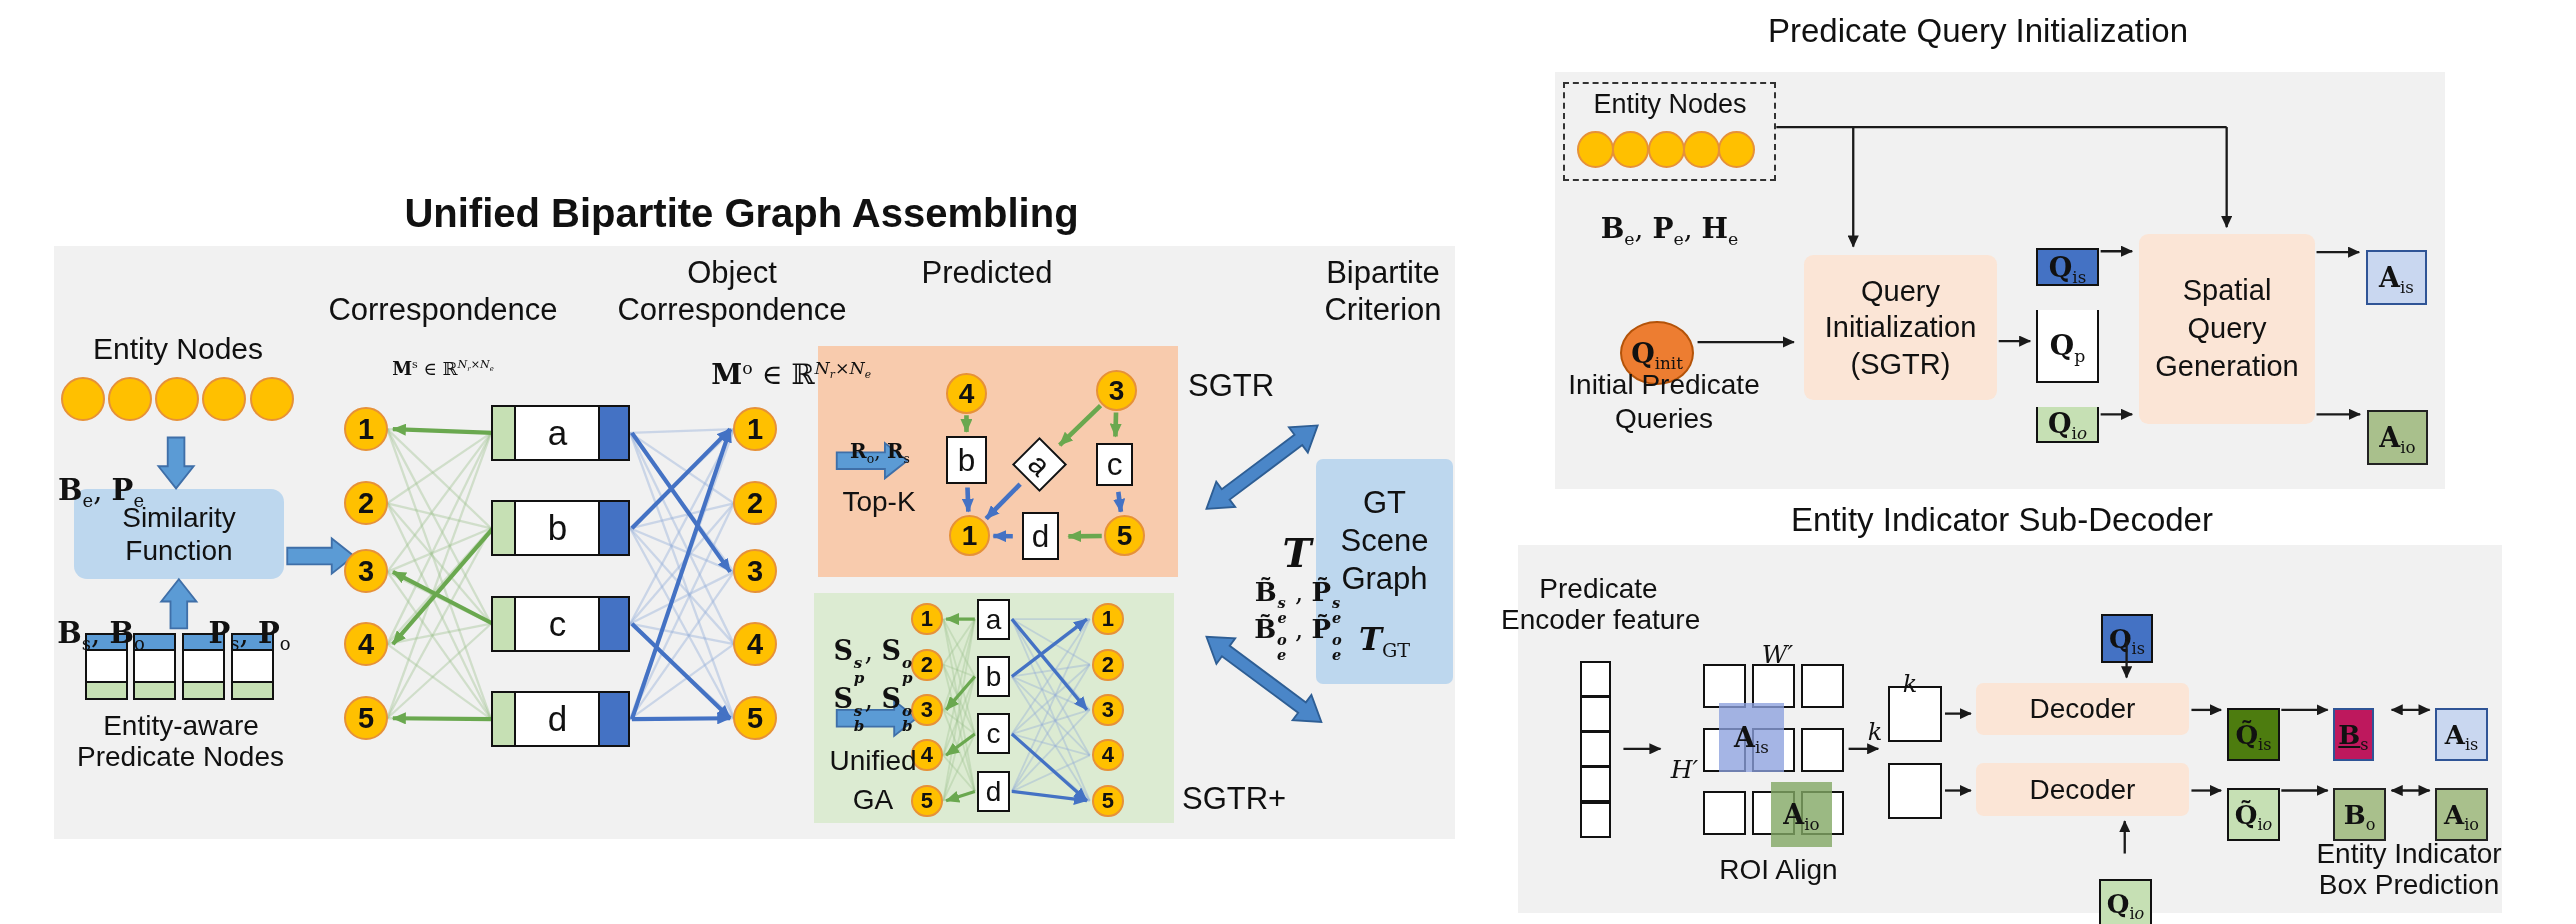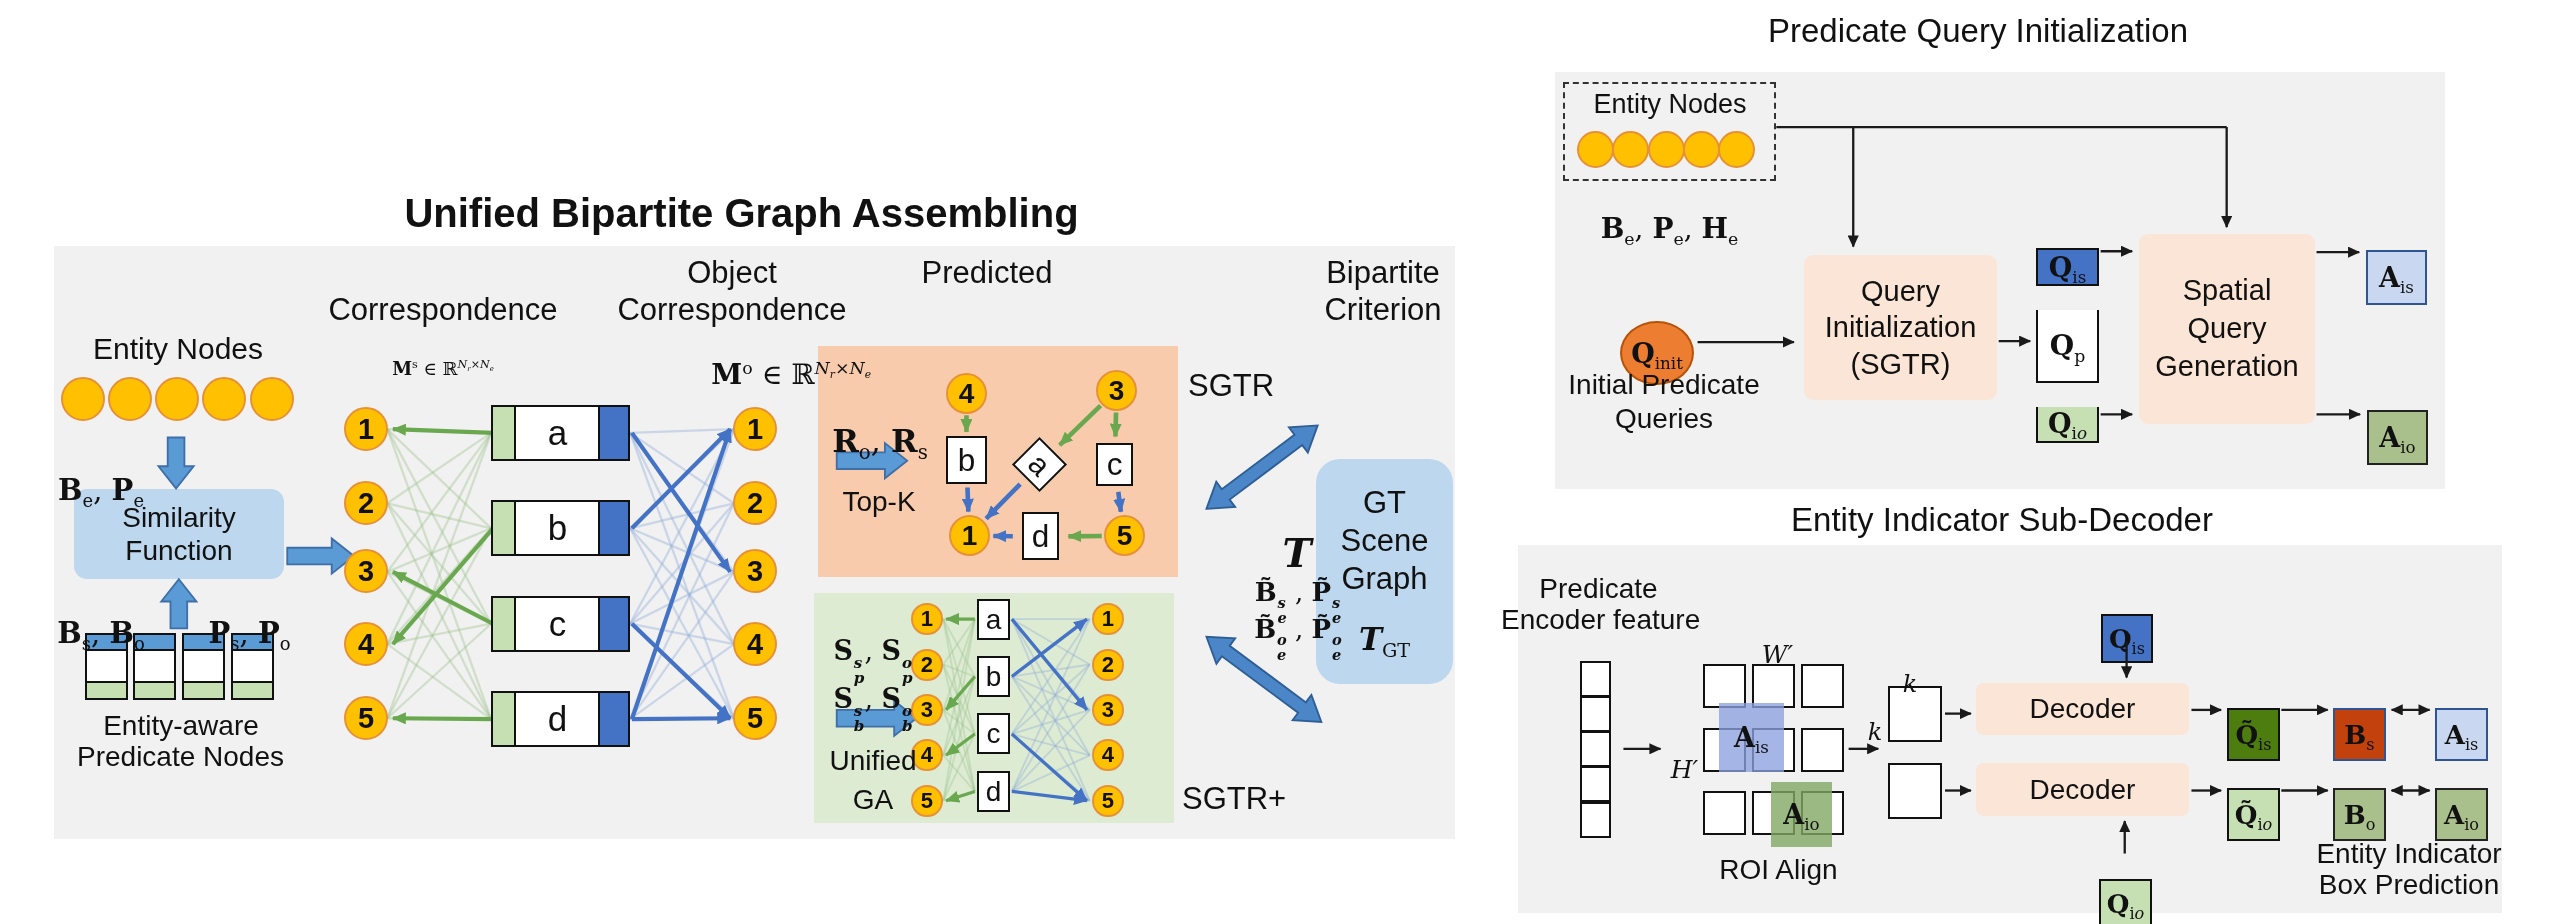--- a/index.html
+++ b/index.html
@@ -47,21 +47,21 @@
   <span class="lline">Similarity</span>
   <span class="lline">Function</span>
 </div>
 
 <div class="lbl math" style="left:41px;top:593px;width:120px;font-size:29px;"><b>B</b><sub>s</sub>, <b>B</b><sub>o</sub></div>
 <div class="lbl math" style="left:196px;top:593px;width:107px;font-size:29px;"><b>P</b><sub>s</sub>, <b>P</b><sub>o</sub></div>
 <div class="lbl" style="left:65px;top:710px;width:232px;font-size:28px;">Entity-aware</div>
 <div class="lbl" style="left:51px;top:741px;width:259px;font-size:28px;">Predicate Nodes</div>
 
 <div class="box" style="left:818px;top:346px;width:360px;height:231px;background:#F8CBAD;"></div>
-<div class="lbl math" style="left:829px;top:400px;width:102px;font-size:32px;z-index:5;"><b>R</b><sub>o</sub>, <b>R</b><sub>s</sub></div>
+<div class="lbl math" style="left:829px;top:416px;width:102px;font-size:20px;z-index:5;"><b>R</b><sub>o</sub>, <b>R</b><sub>s</sub></div>
 <div class="lbl" style="left:827px;top:486px;width:104px;font-size:28px;">Top-K</div>
 <div class="lbl" style="left:1188px;top:369px;width:102px;text-align:left;font-size:31px;">SGTR</div>
 
 <div class="box" style="left:814px;top:593px;width:360px;height:230px;background:#DCEBD2;"></div>
 <div class="lbl math" style="left:821px;top:612px;width:104px;font-size:27px;z-index:5;"><b>S</b><span class="stk">
         <span>s</span>
         <span>p</span>
       </span>, <b>S</b><span class="stk">
         <span>o</span>
         <span>p</span>
@@ -85,21 +85,21 @@
         <span>s</span>
         <span>e</span>
       </span></div>
 <div class="lbl math" style="left:1219px;top:591px;width:158px;font-size:26px;"><b>B̃</b><span class="stk">
         <span>o</span>
         <span>e</span>
       </span> , <b>P̃</b><span class="stk">
         <span>o</span>
         <span>e</span>
       </span></div>
-<div class="box" style="left:1316px;top:459px;width:137px;height:225px;background:#BDD7EE;border-radius:24px;font-size:31px;line-height:1.22;">
+<div class="box" style="left:1316px;top:459px;width:137px;height:225px;background:#BDD7EE;border-radius:7px;font-size:31px;line-height:1.22;">
   <span>GT</span>
   <span>Scene</span>
   <span>Graph</span>
   <span class="math"><i class="sct">T</i><sub>GT</sub></span>
 </div>
 
 <div class="lbl" style="left:1700px;top:13px;width:556px;font-size:33px;">Predicate Query Initialization</div>
 <div class="box" style="left:1563px;top:82px;width:213px;height:99px;border:2.8px dashed #333;background:transparent;"></div>
 <div class="lbl" style="left:1568px;top:89px;width:204px;font-size:27px;">Entity Nodes</div>
 <div class="lbl math" style="left:1572px;top:189px;width:195px;font-size:28px;"><b>B</b><sub>e</sub>, <b>P</b><sub>e</sub>, <b>H</b><sub>e</sub></div>
@@ -171,21 +171,21 @@
       <span><b>Q</b><sub>i<i>o</i></sub></span>
     </div>
 
 <div class="box math" style="left:2227px;top:684px;width:53px;height:53px;background:#4d7c0f;border:2.8px solid #111;font-size:26px;">
       <span><b>Q̃</b><sub>is</sub></span>
     </div>
 <div class="box math" style="left:2227px;top:764px;width:53px;height:53px;background:#C6E0B4;border:2.8px solid #111;font-size:26px;">
       <span><b>Q̃</b><sub>i<i>o</i></sub></span>
     </div>
 
-<div class="box math" style="left:2333px;top:684px;width:53px;height:53px;background:#c2410c;border:2.8px solid #2F5496;font-size:26px;">
+<div class="box math" style="left:2333px;top:684px;width:41px;height:53px;background:#be185d;border:2.8px solid #2F5496;font-size:26px;text-decoration:underline;">
       <span><b>B</b><sub>s</sub></span>
     </div>
 <div class="box math" style="left:2333px;top:764px;width:53px;height:53px;background:#A9C08C;border:2.8px solid #222;font-size:26px;">
       <span><b>B</b><sub>o</sub></span>
     </div>
 
 <div class="box math" style="left:2435px;top:684px;width:53px;height:53px;background:#C9D7F0;border:2.8px solid #2F5496;font-size:26px;">
       <span><b>A</b><sub>is</sub></span>
     </div>
 <div class="box math" style="left:2435px;top:764px;width:53px;height:53px;background:#A9C08C;border:2.8px solid #222;font-size:26px;">

